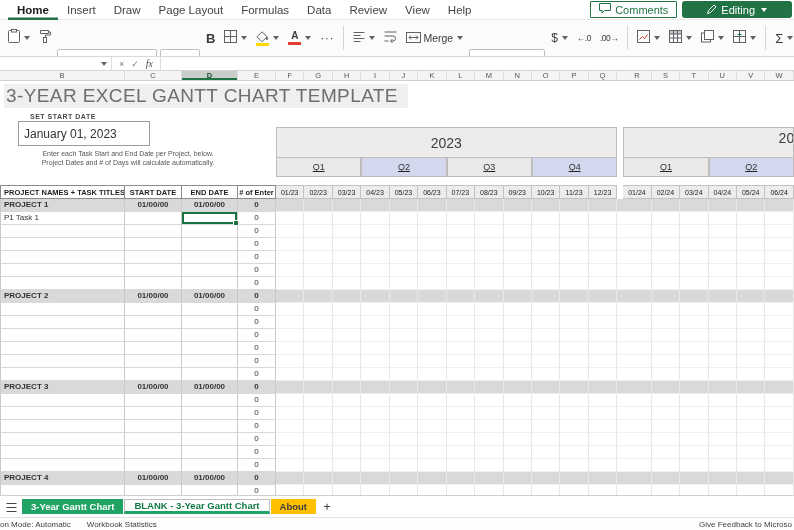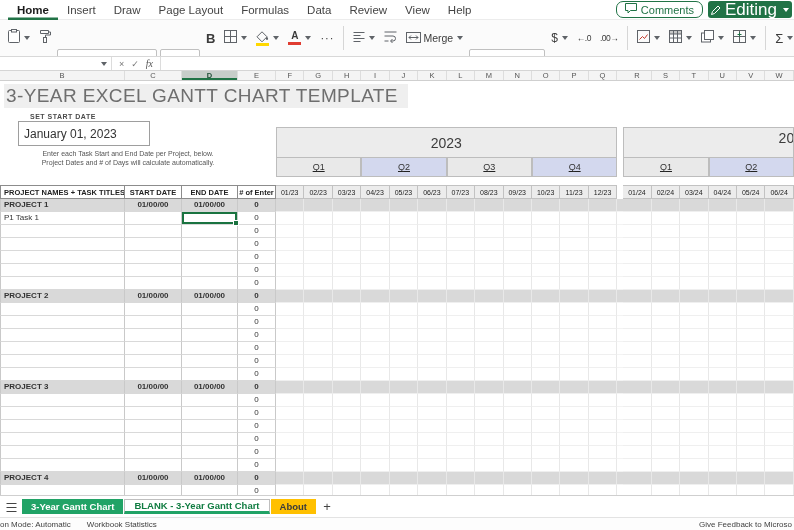--- a/index.html
+++ b/index.html
@@ -7,23 +7,23 @@
   body { font-family:"Liberation Sans", sans-serif; background:#fff; color:#222; position:relative; }
 
   
   .menubar { height:20px; display:flex; align-items:center; justify-content:space-between;
              border-bottom:1px solid #ececec; background:#fff; padding-left:8px; }
   .menu-tabs { display:flex; height:20px; }
   .menu-tab { padding:0 9px; font-size:11.5px; line-height:20px; color:#444; cursor:default; white-space:nowrap; }
   .menu-tab.active { color:#1c1c1c; font-weight:bold; box-shadow:inset 0 -2.5px 0 #217346; }
   .menu-right { display:flex; align-items:center; gap:5px; padding-right:2px; }
   .comments-btn { display:flex; align-items:center; gap:4px; height:17px; padding:0 8px;
-                  border:1px solid #217346; border-radius:7px; color:#217346; font-size:11px; background:#fff; white-space:nowrap; }
-  .editing-btn { display:flex; align-items:center; gap:4px; height:17px; padding:0 3px;
-                 background:#217346; border-radius:3px; color:#fff; font-size:17px; white-space:nowrap; }
+                  border:1px solid #217346; border-radius:1px; color:#217346; font-size:11px; background:#fff; white-space:nowrap; }
+  .editing-btn { display:flex; align-items:center; gap:4px; height:17px; padding:0 25px;
+                 background:#217346; border-radius:3px; color:#fff; font-size:11px; white-space:nowrap; }
   .chv { width:0; height:0; border-left:3px solid transparent; border-right:3px solid transparent;
          border-top:4px solid #5f6368; margin-left:2px; flex:none; }
   .chv.white { border-top-color:#fff; }
 
   
   .ribbon { height:37px; display:flex; align-items:center; gap:3px; padding:0 5px;
             background:#fbfbfb; border-bottom:1px solid #d8d8d8; overflow:hidden; white-space:nowrap; }
   .icon-btn { display:flex; align-items:center; gap:2px; padding:2px 3px; border-radius:2px; flex:none; color:#444; }
   .icon-btn svg { flex:none; }
   .stackv { display:flex; flex-direction:column; align-items:center; line-height:10px; }

